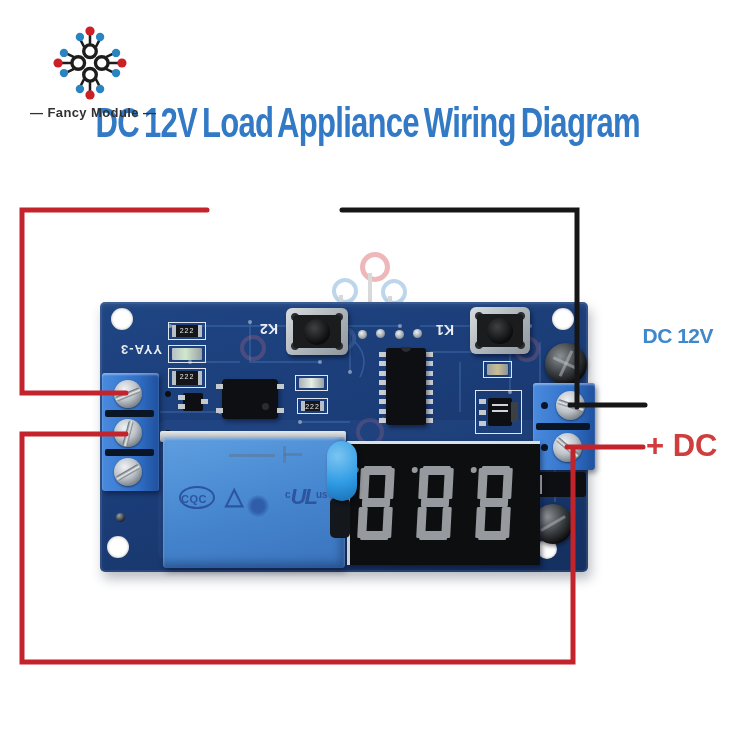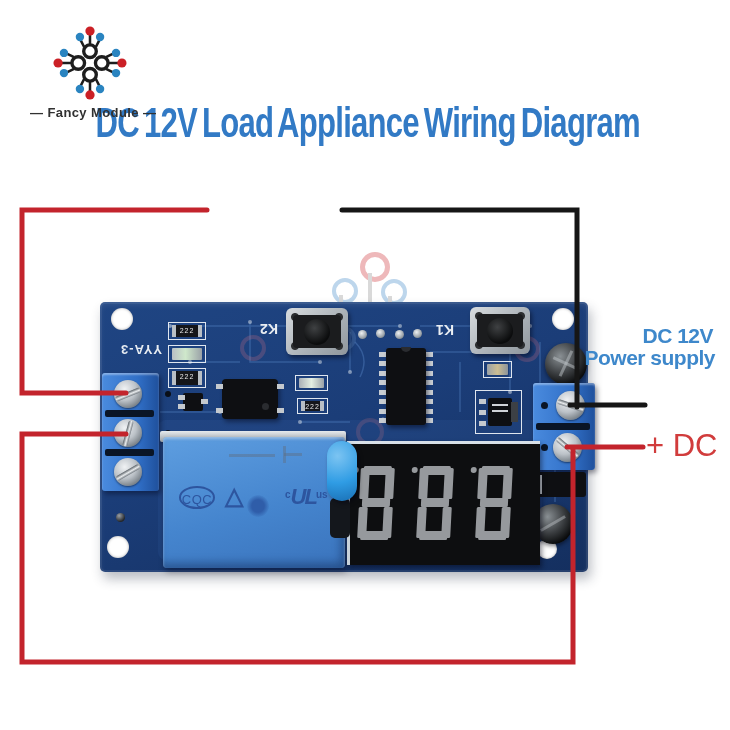--- a/index.html
+++ b/index.html
@@ -17,21 +17,21 @@
 
   
   #load-box{left:207px;top:178px;width:136px;height:69px;background:#fff;
       border:4px solid #c4252e;z-index:6;box-sizing:border-box;}
   #load-box .t{margin:9px 0 0 20px;font-size:22px;line-height:1.05;font-weight:bold;
       color:#2d7ac4;transform:scaleX(.96);transform-origin:left;}
   #ps-label{left:583px;top:325px;width:132px;text-align:right;z-index:6;color:#3e88cb;
       font-weight:bold;font-size:21px;line-height:1.06;letter-spacing:-.5px;}
   #ps-label .l1{padding-right:2px;}
   #dc-minus{left:648px;top:388px;font-size:31px;color:#1b1b1b;z-index:6;white-space:nowrap;}
-  #dc-plus{left:646px;top:428px;font-size:31px;color:#d13c3c;z-index:6;white-space:nowrap;}
+  #dc-plus{left:646px;top:428px;font-size:31px;color:#d13c3c;z-index:6;white-space:nowrap;font-weight:bold;}
 
   
   .wm-ring{border-radius:50%;background:transparent;z-index:1;}
   .wm-stem{background:#d9d9d9;z-index:1;}
 
   
   #pcb{left:100px;top:302px;width:488px;height:270px;z-index:2;border-radius:5px;
       background:linear-gradient(160deg,#1f4583 0%,#1b3d78 45%,#142f5f 100%);
       box-shadow:inset 0 0 0 2px rgba(255,255,255,.07), inset 0 3px 6px rgba(255,255,255,.10),
                  3px 7px 12px rgba(30,40,60,.30);}
@@ -66,21 +66,21 @@
       box-shadow:0 2px 4px rgba(0,0,10,.5);}
   .legL{position:absolute;width:7px;height:5px;background:#c4c9ce;}
 
   
   #relay{left:63px;top:135px;width:182px;height:131px;border-radius:4px;
       background:linear-gradient(165deg,#5e9ee0,#4585ce 55%,#3a73bc);
       box-shadow:inset 0 2px 3px rgba(255,255,255,.4), inset -4px -5px 9px rgba(10,30,70,.40),
                  2px 4px 6px rgba(0,0,20,.35);color:#2d559f;}
   #relay .logos{position:absolute;left:0;top:46px;width:100%;height:30px;}
   #relay .cqc{position:absolute;left:16px;top:3px;width:36px;height:23px;border:2px solid #2d559f;
-      border-radius:50%;font-size:13px;font-weight:normal;text-align:center;line-height:23px;
+      border-radius:50%;font-size:11px;font-weight:bold;line-height:23px;
       letter-spacing:.5px;box-sizing:border-box;}
   #relay .tri{position:absolute;left:62px;top:-1px;font-size:24px;font-weight:bold;}
   #relay .ul{position:absolute;left:122px;top:1px;font-weight:bold;}
   #relay .ul .small{font-size:10px;vertical-align:6px;}
   #relay .ul .big{font-size:22px;letter-spacing:-2px;font-style:italic;}
   #relay .ratings{position:absolute;left:0;top:83px;width:100%;text-align:center;
       font-size:12.5px;font-weight:bold;line-height:14px;letter-spacing:-.3px;white-space:pre;}
   #relay .model{position:absolute;left:0;top:110px;width:100%;text-align:center;
       font-size:17px;font-weight:bold;letter-spacing:.5px;}
   #relay .dimple{position:absolute;left:84px;top:58px;width:22px;height:22px;border-radius:50%;
@@ -367,16 +367,15 @@
       <path d="M570,405 H645" stroke="#161616" stroke-width="5"></path>
       <path d="M207,210 H22 V393 H126" stroke="#c3242c" stroke-width="5"></path>
       <path d="M126,434 H22 V662 H573 V449" stroke="#c3242c" stroke-width="5"></path>
       <path d="M567,447 H643" stroke="#c3242c" stroke-width="5"></path>
     </g>
   </svg>
 
 
   <div class="a" id="ps-label">
     <div class="l1">DC 12V</div>
-    <div>Power supply</div>
   </div>
   <div class="a" id="dc-plus">+ DC</div>
 </div>
 
 </body></html>

